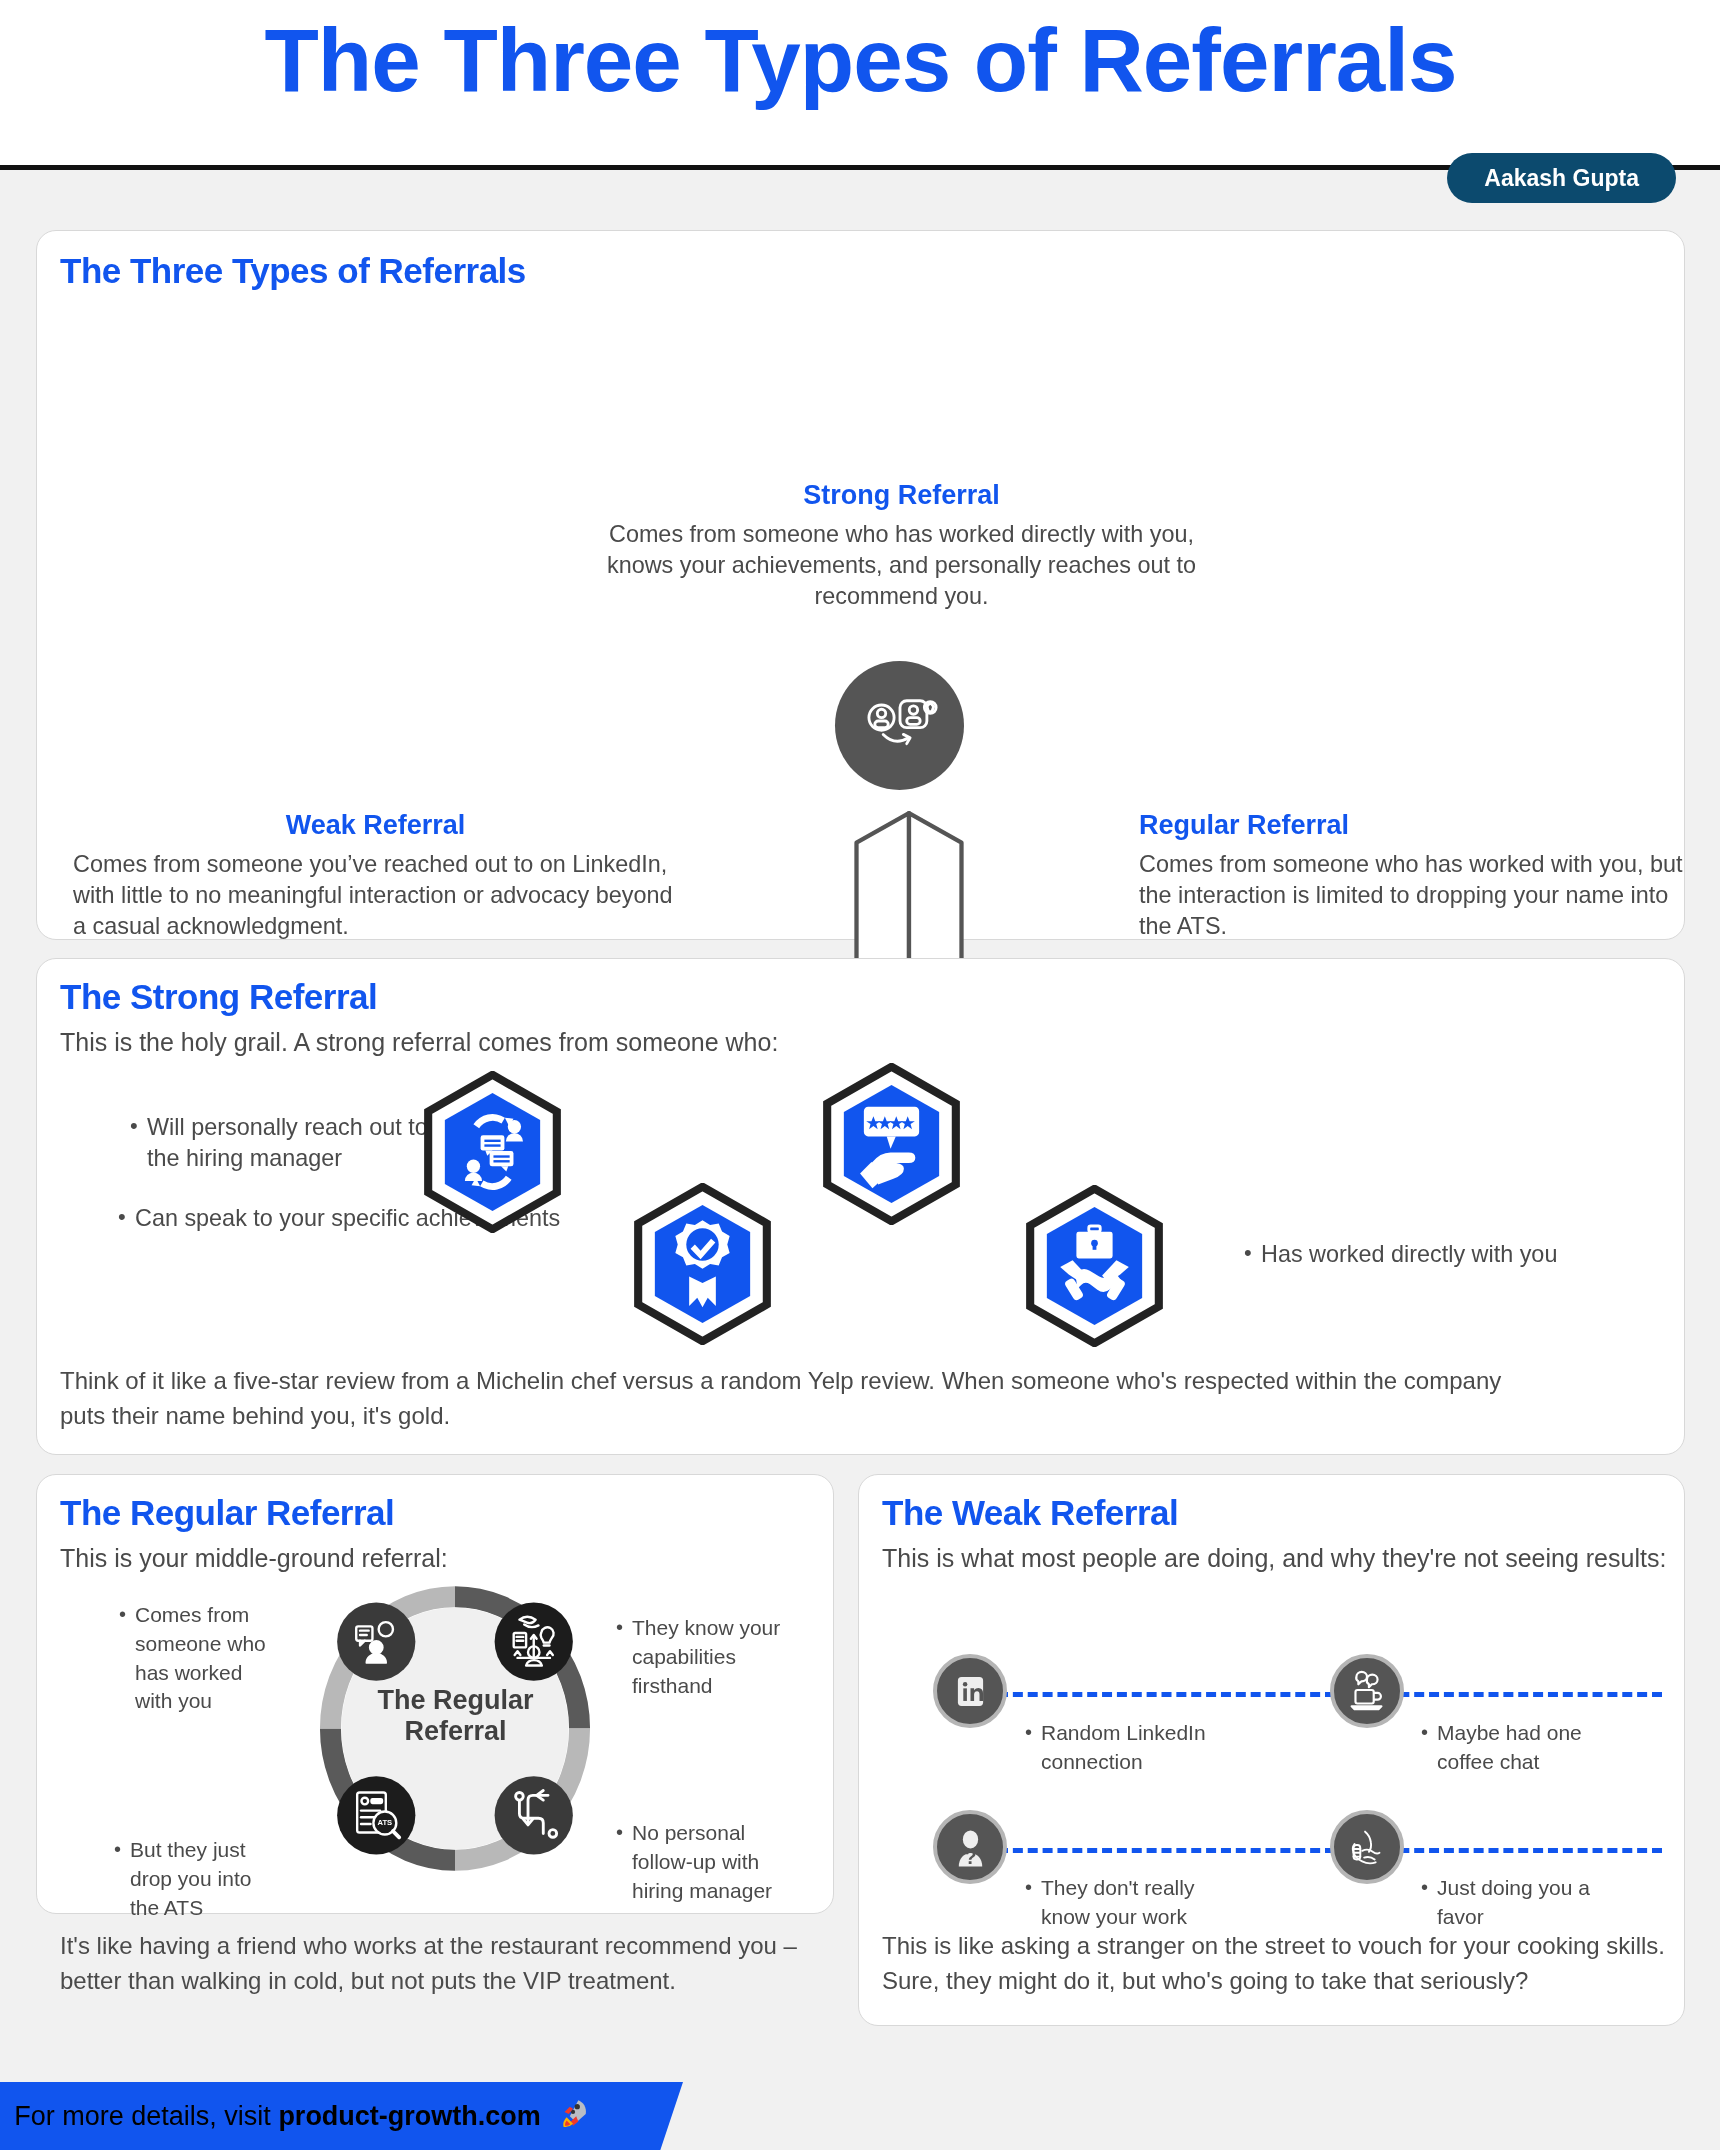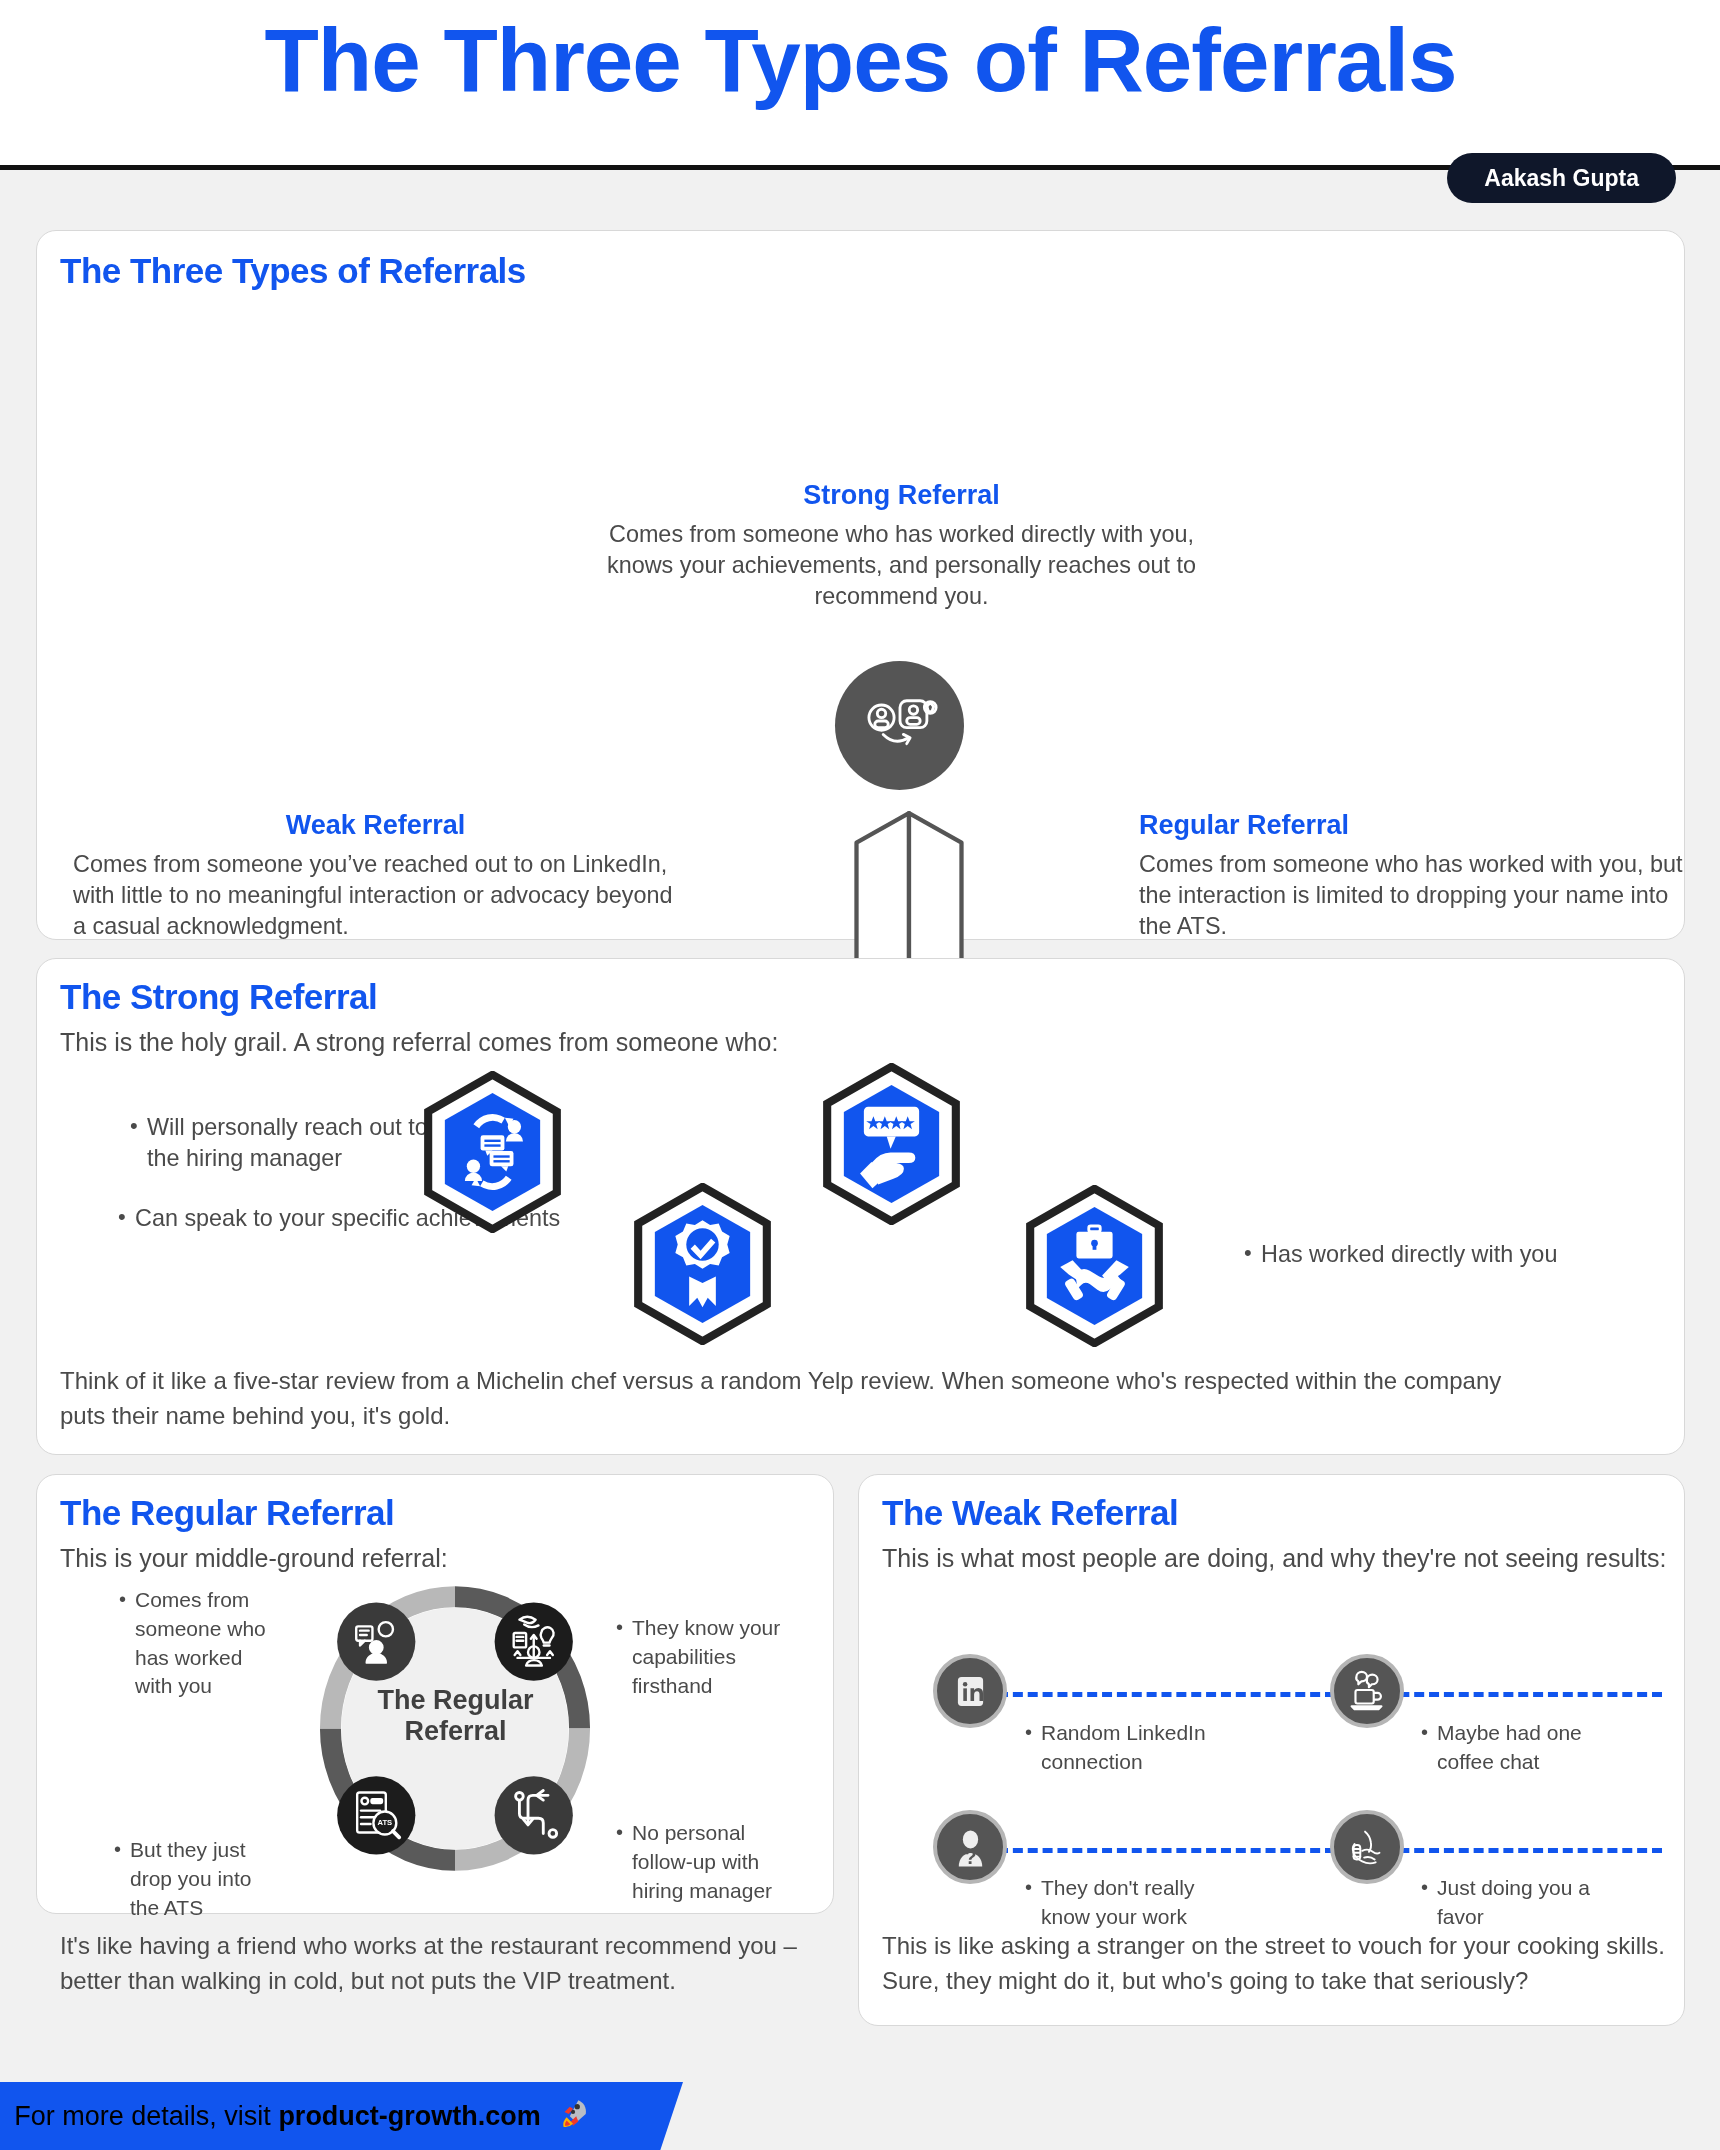--- a/index.html
+++ b/index.html
@@ -21,21 +21,21 @@
     text-align:center;
     font-size:89px; font-weight:bold; letter-spacing:-1px;
     color:#1155ee; line-height:1.05;
   }
   .header-rule {
     position:absolute; left:0; top:165px; width:1721px; height:5.3px;
     background:#111111;
   }
   .author-pill {
     position:absolute; right:45px; top:153px;
-    background:#0f172a; color:#ffffff;
+    background:#0c4a6e; color:#ffffff;
     border-radius:33px;
     padding:11.5px 37px;
     font-size:23px; font-weight:bold;
     white-space:nowrap;
     z-index:5;
   }
 
   
   .card {
     position:absolute;
@@ -107,21 +107,21 @@
 
   #c2-foot { position:absolute; left:23px; top:405px; width:1482px; }
 
   
   #card-regular { left:36px; top:1474px; width:798px; height:440px; }
   #c3-title { position:absolute; left:23px; top:18px; }
   #c3-sub   { position:absolute; left:23px; top:67px; }
 
   .reg-b { position:absolute; font-size:21px; color:#4a4a4a; line-height:1.37; }
   .reg-b::before { content:"\2022"; position:absolute; left:-16px; top:-0.5px; font-size:20px; }
-  #rb-1 { left:98px; top:111px; width:143px; }
+  #rb-1 { left:98px; top:126px; width:143px; }
   #rb-2 { left:595px; top:139px; width:158px; }
   #rb-3 { left:93px; top:361px; width:143px; }
   #rb-4 { left:595px; top:344px; width:158px; }
 
   #reg-ring { position:absolute; left:282px; top:110px; width:272px; height:287px; }
   #reg-ring-label {
     position:absolute; left:306px; top:210px; width:225px;
     text-align:center; font-size:27px; font-weight:bold; color:#404040;
     line-height:1.14;
   }

